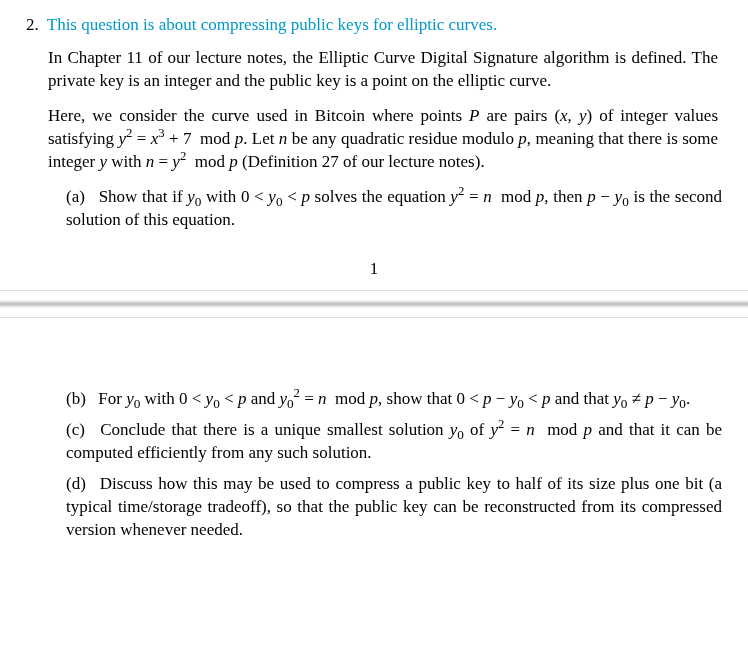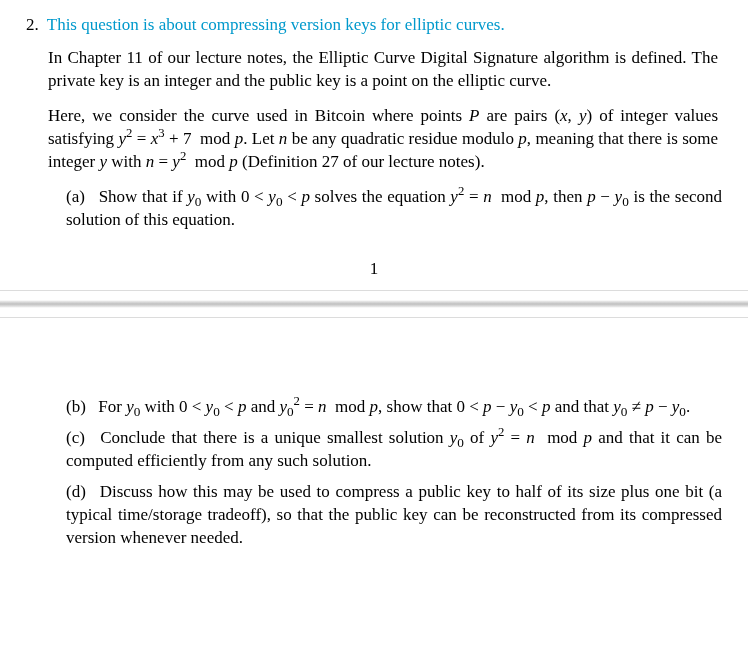--- a/index.html
+++ b/index.html
@@ -18,21 +18,21 @@
       margin-right: 8px;
     }
     .title {
       color: #0099cc;
     }
     .body-para {
       margin: 10px 4px 12px 22px;
       text-align: justify;
     }
     .sub-item {
-      margin: 8px 0 8px 40px;
+      margin: 0 0 8px 40px;
       text-align: justify;
     }
     .sub-label {
       display: inline-block;
       min-width: 28px;
     }
     .page-num {
       text-align: center;
       margin-top: 26px;
       margin-bottom: 10px;
@@ -49,21 +49,21 @@
     }
     .math-i { font-style: italic; }
     sup { font-size: 0.75em; vertical-align: super; line-height: 0; }
     sub { font-size: 0.78em; vertical-align: sub; line-height: 0; }
   </style>
 </head>
 <body>
 
 <div>
   <span class="question-num">2.</span>
-  <span class="title">This question is about compressing version keys for elliptic curves.</span>
+  <span class="title">This question is about compressing public keys for elliptic curves.</span>
 </div>
 
 <div class="body-para">In Chapter 11 of our lecture notes, the Elliptic Curve Digital Signature algorithm is defined. The private key is an integer and the public key is a point on the elliptic curve.</div>
 
 <div class="body-para">Here, we consider the curve used in Bitcoin where points <span class="math-i">P</span> are pairs (<span class="math-i">x</span>, <span class="math-i">y</span>) of integer values satisfying <span class="math-i">y</span><sup>2</sup> = <span class="math-i">x</span><sup>3</sup> + 7&nbsp; mod <span class="math-i">p</span>. Let <span class="math-i">n</span> be any quadratic residue modulo <span class="math-i">p</span>, meaning that there is some integer <span class="math-i">y</span> with <span class="math-i">n</span> = <span class="math-i">y</span><sup>2</sup>&nbsp; mod <span class="math-i">p</span> (Definition 27 of our lecture notes).</div>
 
 <div class="sub-item">
   <span class="sub-label">(a)</span>
   <span>Show that if <span class="math-i">y</span><sub>0</sub> with 0 &lt; <span class="math-i">y</span><sub>0</sub> &lt; <span class="math-i">p</span> solves the equation <span class="math-i">y</span><sup>2</sup> = <span class="math-i">n</span>&nbsp; mod <span class="math-i">p</span>, then <span class="math-i">p</span> − <span class="math-i">y</span><sub>0</sub> is the second solution of this equation.</span>
 </div>

